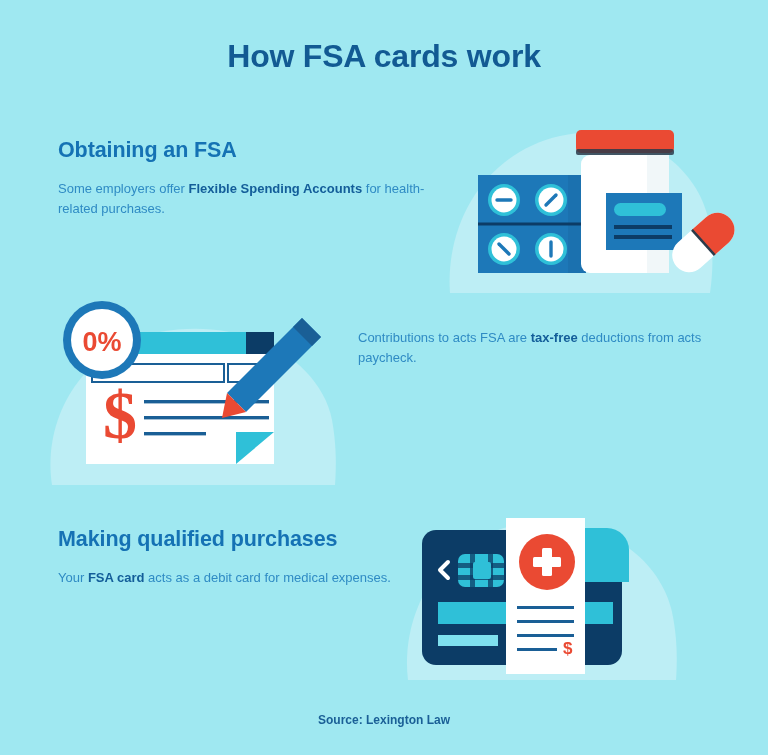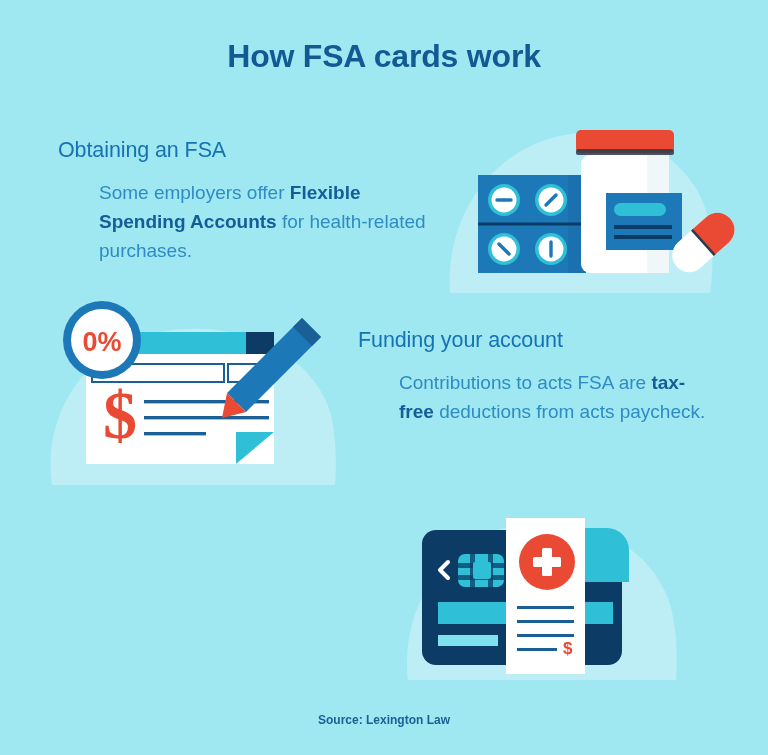--- a/index.html
+++ b/index.html
@@ -29,30 +29,29 @@
     text-align: center;
     font-size: 32px;
     font-weight: bold;
     color: #125a93;
     letter-spacing: -0.2px;
   }
   
   .section { position: absolute; }
   .sec-head {
     font-size: 21.5px;
-    font-weight: normal;
+    font-weight: bold;
     color: #1572b4;
     margin-bottom: 16px;
     letter-spacing: -0.1px;
   }
   .sec-body {
-    font-size: 19px;
+    font-size: 13px;
     line-height: 1.52;
     color: #2f8bc4;
-    margin-left: 41px;
   }
   .sec-body b { color: #135d99; font-weight: bold; }
 
   #section-1 { top: 138px; left: 58px; width: 390px; }
   #section-2 { top: 328px; left: 358px; width: 360px; }
   #section-3 { top: 527px; left: 58px; width: 340px; }
 
   
   .illus { position: absolute; }
   #illus-1 { top: 108px; left: 440px; width: 300px; height: 185px; }
@@ -163,21 +162,20 @@
 
       <g>
         <circle cx="62" cy="50" r="39" fill="#1d78b8"></circle>
         <circle cx="62" cy="50" r="31" fill="#ffffff"></circle>
         <text x="62" y="61" text-anchor="middle" font-family="Liberation Sans, sans-serif" font-size="27" font-weight="bold" fill="#ea4a33">0%</text>
       </g>
     </svg>
   </div>
 
   <div class="section" id="section-2">
-    <div class="sec-head">Funding your account</div>
     <div class="sec-body">
       <span>Contributions to acts FSA are </span><b>tax-free</b><span> deductions from acts paycheck.</span>
     </div>
   </div>
 
   <div class="illus" id="illus-3">
     <svg width="290" height="190" viewBox="0 0 290 190" xmlns="http://www.w3.org/2000/svg">
 
       <path d="M8 190 C 0 125, 38 52, 112 36 C 192 20, 258 62, 272 122 C 278 150, 277 176, 276 190 Z" fill="#bdeef5"></path>
 
@@ -216,16 +214,22 @@
 
         <rect x="117" y="116" width="57" height="3" fill="#1a5f96"></rect>
         <rect x="117" y="130" width="57" height="3" fill="#1a5f96"></rect>
         <rect x="117" y="144" width="57" height="3" fill="#1a5f96"></rect>
         <rect x="117" y="158" width="40" height="3" fill="#1a5f96"></rect>
         <text x="163" y="164" font-family="Liberation Sans, sans-serif" font-size="17" font-weight="bold" fill="#ea4a33">$</text>
       </g>
     </svg>
   </div>
 
+  <div class="section" id="section-3">
+    <div class="sec-head">Making qualified purchases</div>
+    <div class="sec-body">
+      <span>Your </span><b>FSA card</b><span> acts as a debit card for medical expenses.</span>
+    </div>
+  </div>
 
   <div class="footer">Source: Lexington Law</div>
 
 </div>
 
 </body></html>

